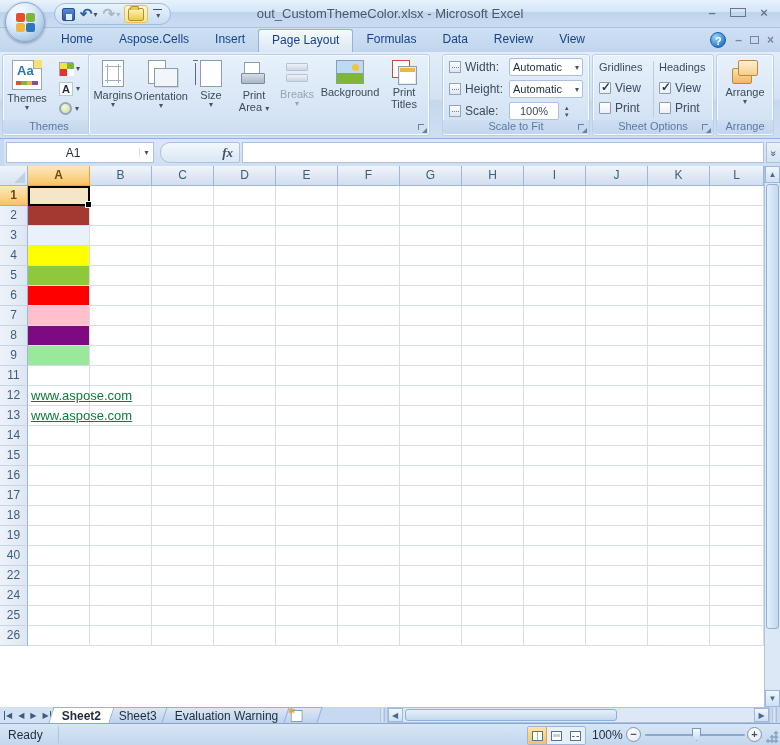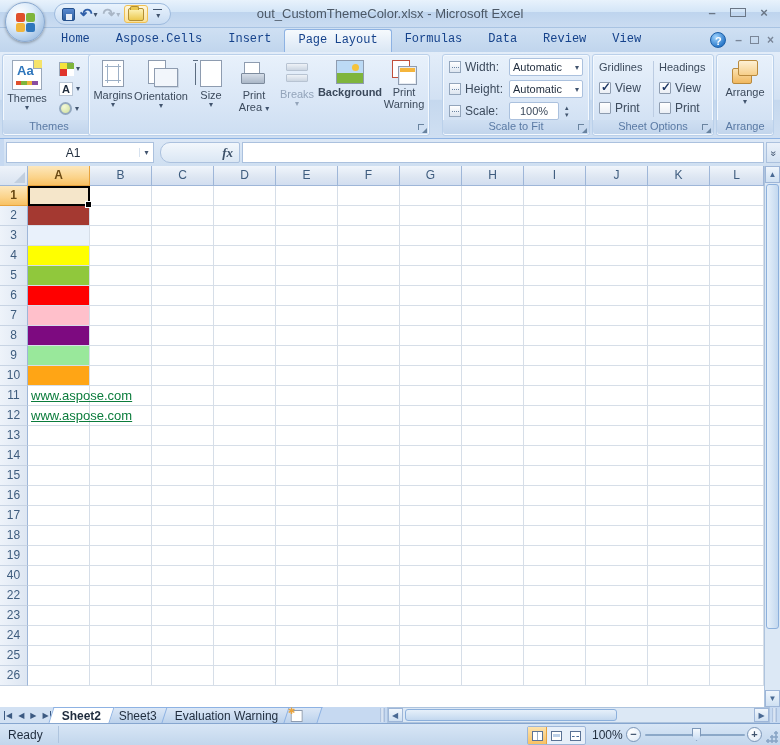--- a/index.html
+++ b/index.html
@@ -36,21 +36,21 @@
   .ic-folder { width:16px; height:13px; background:linear-gradient(#fdf3b9,#ecc94f); border:1px solid #b28f35; border-radius:2px; position:relative; }
   .ic-folder::before { content:""; position:absolute; left:1px; top:-3px; width:7px; height:3px; background:#ecc94f; border:1px solid #b28f35; border-bottom:none; border-radius:2px 2px 0 0; }
   .qat-folder-frame { border:1px solid #f0c052; background:linear-gradient(#fff7dd,#fbe299); border-radius:3px; padding:2px 3px; }
   .qat-more { display:flex; flex-direction:column; align-items:center; margin-left:2px; }
   .qat-more b { width:9px; border-top:1.5px solid #41546e; margin-bottom:1px; }
 
   
   .tabrow { position:absolute; left:0; top:28px; width:780px; height:24px;
     background:linear-gradient(#cfe0f3,#c0d5ed); }
   .rtabs { position:absolute; left:48px; top:0; height:24px; display:flex; }
-  .rtab { padding:4px 13px 0 13px; color:#15428b; font-size:12px; cursor:default;font-family:Liberation Mono, monospace; }
+  .rtab { padding:4px 13px 0 13px; color:#15428b; font-size:12px; cursor:default; }
   .rtab.active { background:linear-gradient(#f6fafd,#e5eef8 60%,#dae7f4); border:1px solid #8db2e3; border-bottom:none;
     border-radius:3px 3px 0 0; color:#15428b; margin-top:1px; padding-top:3px; }
   .tabrow-right { position:absolute; right:6px; top:4px; display:flex; align-items:center; gap:9px; }
   .help-btn { width:16px; height:16px; border-radius:50%; background:radial-gradient(circle at 35% 30%,#9fd4ff,#2f7ccb 70%,#1c5fa8);
     color:#fff; font-weight:bold; font-size:11px; text-align:center; line-height:16px; border:1px solid #1c5fa8; }
   .wb-controls { display:flex; gap:8px; color:#7a8698; font-weight:bold; font-size:12px; align-items:center; }
   .wb-box { display:inline-block; width:9px; height:8px; border:1.5px solid #7a8698; }
 
   
   .ribbon { position:absolute; left:0; top:52px; width:780px; height:87px;
@@ -328,27 +328,27 @@
         <div class="lbl"><span>Print</span><br><span>Area</span> <span class="arrow-dn" style="display:inline">▾</span></div>
       </div>
       <div class="bigbtn muted" style="left:188px; width:40px;">
         <div class="ic-box ic-breaks">
             <i></i>
             <i></i>
           </div>
         <div class="lbl">Breaks</div>
         <div class="arrow-dn">▾</div>
       </div>
-      <div class="bigbtn" style="left:230px; width:62px;font-weight:bold;">
+      <div class="bigbtn" style="left:230px; width:62px;">
         <div class="ic-box ic-bgpic"></div>
         <div class="lbl">Background</div>
       </div>
       <div class="bigbtn" style="left:294px; width:42px;">
         <div class="ic-box ic-ptitles"></div>
-        <div class="lbl"><span>Print</span><br><span>Warning</span></div>
+        <div class="lbl"><span>Print</span><br><span>Titles</span></div>
       </div>
       <div class="dlg-launch"></div>
     </div>
 
     <div class="rgroup" style="left:442px; width:148px;">
       <div class="sfit-row">
         <span class="sfit-ic"></span>
         <span class="sfit-lab">Width:</span>
         <span class="combo">
             <span class="cv">Automatic</span>
@@ -571,35 +571,20 @@
         <div class="cell"></div>
         <div class="cell"></div>
         <div class="cell"></div>
         <div class="cell"></div>
         <div class="cell"></div>
         <div class="cell"></div>
         <div class="cell"></div>
         <div class="cell" style="width:54px;"></div>
       </div>
       <div class="grow">
-        <div class="rh">10</div>
-        <div class="cell" style="background:#FFA515;"></div>
-        <div class="cell"></div>
-        <div class="cell"></div>
-        <div class="cell"></div>
-        <div class="cell"></div>
-        <div class="cell"></div>
-        <div class="cell"></div>
-        <div class="cell"></div>
-        <div class="cell"></div>
-        <div class="cell"></div>
-        <div class="cell"></div>
-        <div class="cell" style="width:54px;"></div>
-      </div>
-      <div class="grow">
         <div class="rh">11</div>
         <div class="cell"></div>
         <div class="cell"></div>
         <div class="cell"></div>
         <div class="cell"></div>
         <div class="cell"></div>
         <div class="cell"></div>
         <div class="cell"></div>
         <div class="cell"></div>
         <div class="cell"></div>
@@ -737,35 +722,20 @@
         <div class="cell"></div>
         <div class="cell"></div>
         <div class="cell"></div>
         <div class="cell"></div>
         <div class="cell"></div>
         <div class="cell"></div>
         <div class="cell" style="width:54px;"></div>
       </div>
       <div class="grow">
         <div class="rh">22</div>
-        <div class="cell"></div>
-        <div class="cell"></div>
-        <div class="cell"></div>
-        <div class="cell"></div>
-        <div class="cell"></div>
-        <div class="cell"></div>
-        <div class="cell"></div>
-        <div class="cell"></div>
-        <div class="cell"></div>
-        <div class="cell"></div>
-        <div class="cell"></div>
-        <div class="cell" style="width:54px;"></div>
-      </div>
-      <div class="grow">
-        <div class="rh">23</div>
         <div class="cell"></div>
         <div class="cell"></div>
         <div class="cell"></div>
         <div class="cell"></div>
         <div class="cell"></div>
         <div class="cell"></div>
         <div class="cell"></div>
         <div class="cell"></div>
         <div class="cell"></div>
         <div class="cell"></div>

